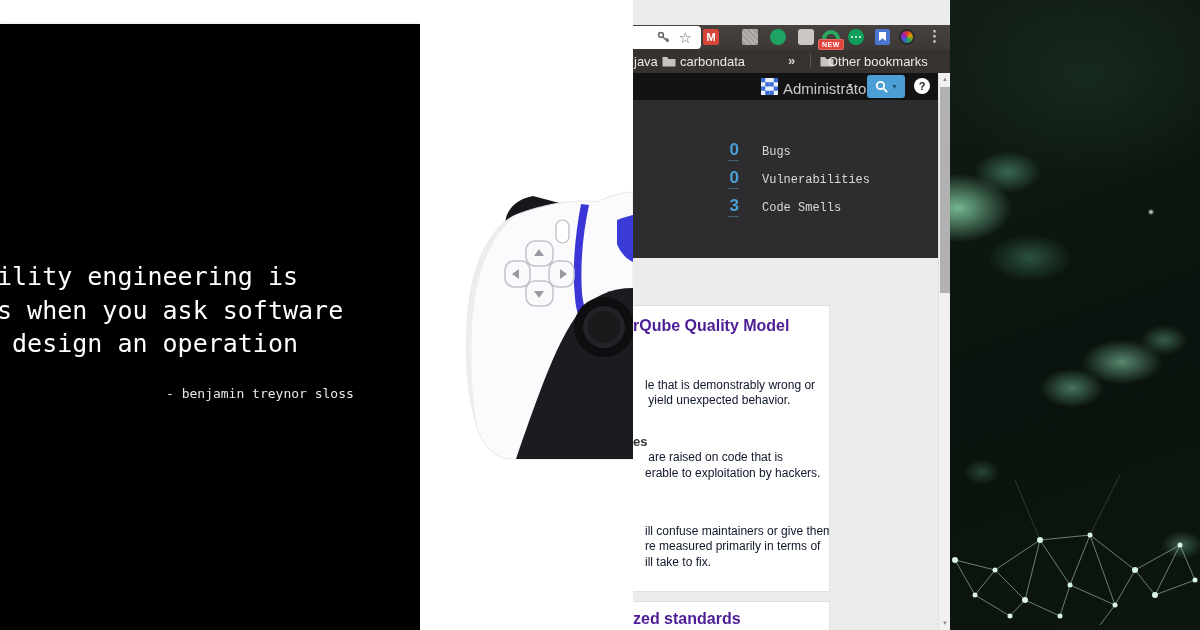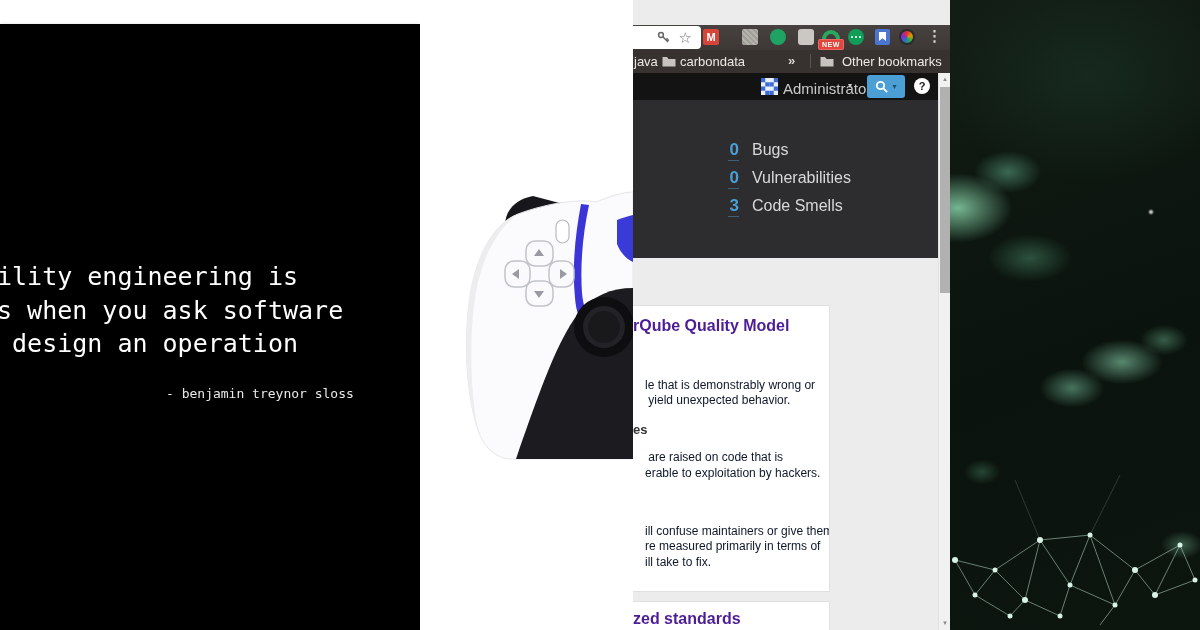--- a/index.html
+++ b/index.html
@@ -63,50 +63,50 @@
   .menu-dots{position:absolute;left:294px;top:27px;color:#d4cfc9;font-size:15px;font-weight:bold;}
 
   .bookmarks-bar{position:absolute;left:0;top:50px;width:317px;height:23px;background:#37322f;
     color:#ece9e4;font-size:13px;}
   .bm-java{position:absolute;left:1px;top:4px;}
   .bm-folder1{position:absolute;left:29px;top:6px;}
   .bm-carbondata{position:absolute;left:47px;top:4px;}
   .bm-chevron{position:absolute;left:155px;top:3px;font-weight:bold;color:#d9d5d0;}
   .bm-sep{position:absolute;left:177px;top:4px;width:1px;height:14px;background:#5b5550;}
   .bm-folder2{position:absolute;left:187px;top:6px;}
-  .bm-other{position:absolute;left:209px;top:4px;text-align:right;}
+  .bm-other{position:absolute;left:195px;top:4px;text-align:right;}
   .folder-svg{display:block;}
 
   .sq-header{position:absolute;left:0;top:73px;width:305px;height:27px;background:#131313;}
   .sq-avatar{position:absolute;left:128px;top:5px;width:17px;height:17px;background:#fff;}
   .sq-user{position:absolute;left:150px;top:7px;font-size:15px;color:#cacaca;}
   .sq-user-caret{position:absolute;left:215px;top:8px;font-size:8px;color:#cacaca;}
   .sq-search-btn{position:absolute;left:234px;top:2px;width:38px;height:23px;background:#4b9fd5;
     border-radius:3px;display:flex;align-items:center;justify-content:center;gap:3px;}
   .sq-search-caret{font-size:8px;color:#1f4f73;}
   .sq-help{position:absolute;left:281px;top:5px;width:16px;height:16px;border-radius:50%;
     background:#fff;color:#1a1a1a;font-size:11px;font-weight:bold;text-align:center;line-height:16px;}
 
   .sq-darkpanel{position:absolute;left:0;top:100px;width:305px;height:158px;background:#2d2d30;}
   .metric-row{position:absolute;left:95px;display:flex;align-items:baseline;}
   .metric-row.m0{top:40px;} .metric-row.m1{top:68px;} .metric-row.m2{top:96px;}
   .metric-value{font-size:17px;font-weight:bold;color:#4b9fd5;border-bottom:1px solid rgba(75,159,213,.45);
     min-width:11px;text-align:right;line-height:20px;}
-  .metric-label{margin-left:13px;font-size:16px;color:#d9d9d9;}
+  .metric-label{margin-left:23px;font-size:12px;color:#d9d9d9;font-family:Liberation Mono, monospace;}
 
   .sq-page{position:absolute;left:0;top:258px;width:305px;height:372px;background:#ececec;}
   .card{position:absolute;left:0;background:#fff;border:1px solid #e0e0e0;border-left:none;
     box-sizing:border-box;overflow:hidden;}
   .card1{top:47px;width:197px;height:287px;}
   .card2{top:343px;width:197px;height:60px;}
   .card-h{position:absolute;left:0;font-size:16px;font-weight:bold;color:#4c1d95;white-space:pre;}
   .card1 .heading{top:11px;}
   .p-line{position:absolute;left:12px;font-size:12px;color:#0f172a;white-space:pre;}
   .l-p1a{top:72px;} .l-p1b{top:87px;}
-  .sub-h{position:absolute;left:0;top:116px;font-size:13px;font-weight:bold;color:#333;white-space:pre;text-align:right;}
+  .sub-h{position:absolute;left:0;top:128px;font-size:13px;font-weight:bold;color:#333;white-space:pre;text-align:right;}
   .l-p2a{top:144px;} .l-p2b{top:160px;}
   .l-p3a{top:218px;} .l-p3b{top:233px;} .l-p3c{top:249px;}
   .card2 .heading{top:8px;}
 
   .scrollbar{position:absolute;left:305px;top:73px;width:12px;height:557px;background:#f1f1f1;
     border-left:1px solid #e2e2e2;box-sizing:border-box;}
   .sb-up{position:absolute;top:0;left:0;width:12px;height:13px;color:#8a8a8a;font-size:6px;
     text-align:center;line-height:13px;}
   .sb-thumb{position:absolute;top:14px;left:1px;width:10px;height:206px;background:#b1b1b1;}
   .sb-down{position:absolute;bottom:0;left:0;width:12px;height:13px;color:#8a8a8a;font-size:6px;

